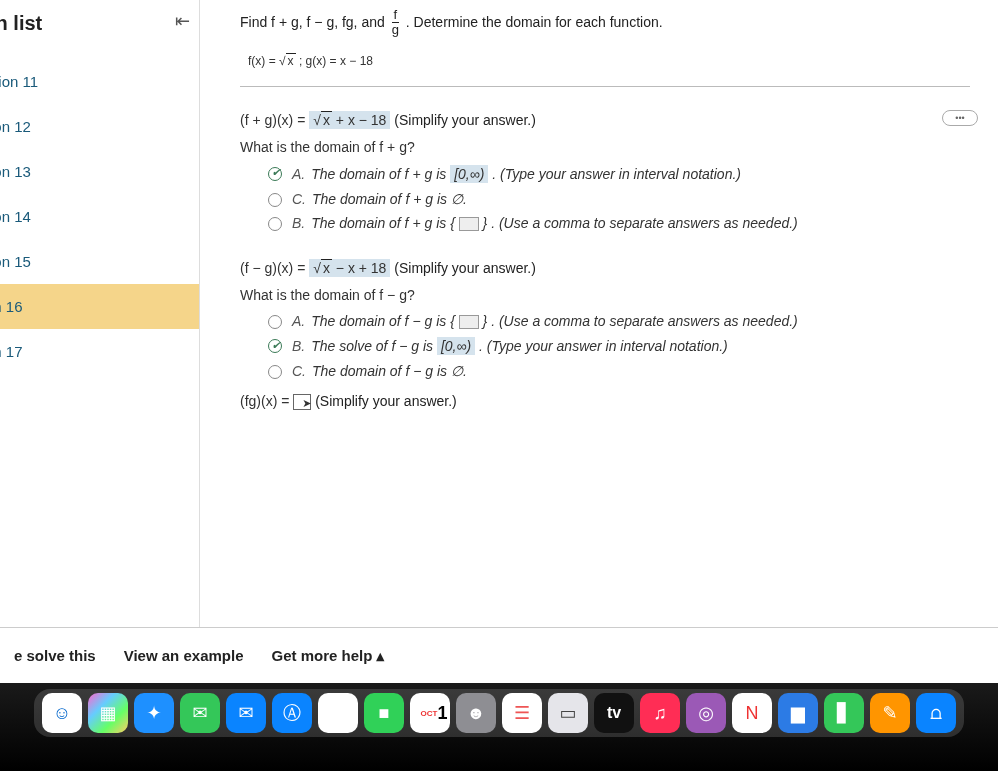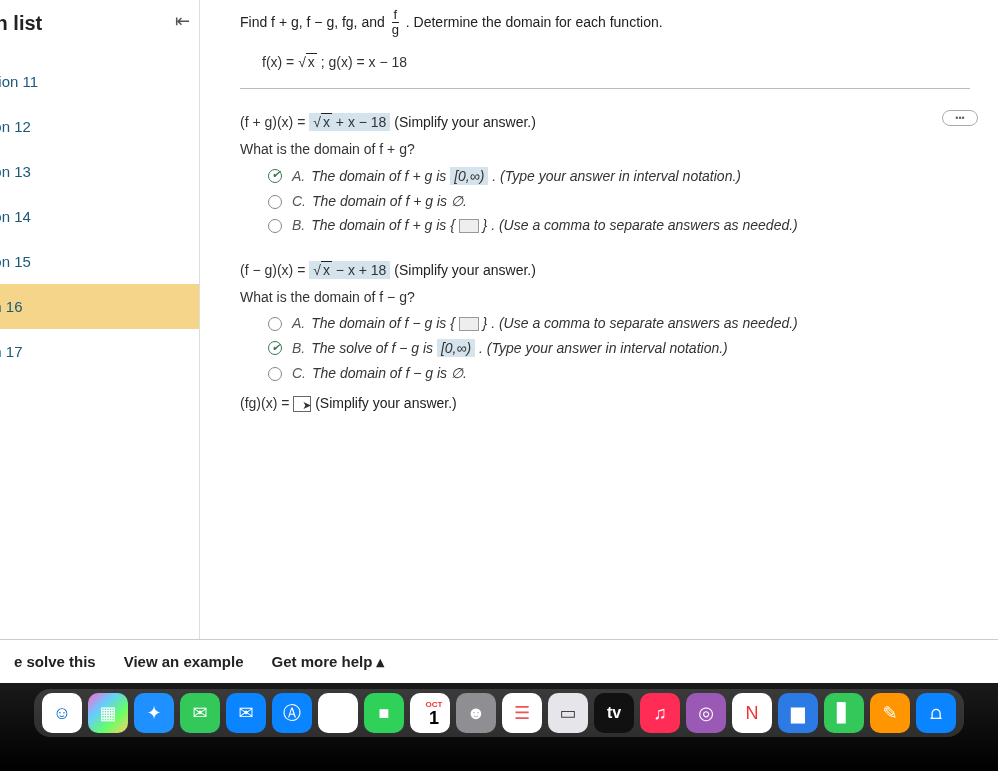--- a/index.html
+++ b/index.html
@@ -8,43 +8,43 @@
 .top{flex:1;display:flex;overflow:hidden;}
 .sidebar{width:200px;background:#fff;border-right:1px solid #ddd;display:flex;flex-direction:column;padding-top:8px;overflow:hidden;}
 .sidebar-title{font-size:20px;font-weight:bold;color:#222;padding:4px 0 24px 0;margin-left:-40px;}
 .q-item{padding:14px 12px 14px 0;font-size:15px;color:#1a5a7a;cursor:pointer;margin-left:-30px;}
 .q-item.active{background:#f5d58a;}
 .collapse-icon{position:absolute;left:175px;top:10px;font-size:18px;color:#555;cursor:pointer;}
 .main{flex:1;padding:8px 28px 0 40px;overflow:hidden;position:relative;}
 .prompt{font-size:14px;color:#222;line-height:1.6;}
 .frac{display:inline-flex;flex-direction:column;text-align:center;vertical-align:middle;font-size:13px;line-height:1.1;margin:0 3px;}
 .frac .den{border-top:1px solid #222;}
-.eqline{margin:16px 0 8px 22px;font-size:14px;}
+.eqline{margin:16px 0 8px 8px;font-size:12px;}
 .sqrt{position:relative;display:inline-block;}
 .sqrt::before{content:"√";}
 .sqrt .rad{border-top:1px solid #222;padding:0 2px;}
 hr.sep{border:none;border-top:1px solid #bbb;margin:18px 0 24px 0;}
 .more-pill{position:absolute;right:20px;top:110px;width:36px;height:16px;border:1px solid #aaa;border-radius:10px;display:flex;align-items:center;justify-content:center;font-size:9px;color:#666;cursor:pointer;background:#fff;}
 .line{font-size:14px;margin:10px 0;}
 .ansbox{background:#d5e3ed;padding:1px 4px;display:inline-block;}
 .hint{color:#222;}
 .choice{display:flex;align-items:flex-start;margin:8px 0 8px 28px;font-size:14px;gap:10px;font-style:italic;}
 .radio{width:14px;height:14px;border:1px solid #888;border-radius:50%;flex-shrink:0;margin-top:2px;cursor:pointer;display:flex;align-items:center;justify-content:center;}
 .radio.checked{border-color:#3b7a57;}
 .radio.checked::after{content:"✔";font-size:11px;color:#3b7a57;position:relative;left:1px;top:-1px;}
 .choice .lett{font-weight:normal;color:#555;margin-right:6px;}
 .slot{display:inline-block;width:20px;height:14px;border:1px solid #999;background:#eee;vertical-align:middle;}
 .emptybox{display:inline-block;width:18px;height:16px;border:1px solid #666;vertical-align:middle;position:relative;}
 .cursor-arrow{position:absolute;font-size:11px;left:8px;top:2px;}
-.bottom-bar{height:44px;border-top:1px solid #ccc;display:flex;align-items:center;padding:0 14px;gap:28px;font-size:15px;font-weight:bold;color:#222;}
+.bottom-bar{height:56px;border-top:1px solid #ccc;display:flex;align-items:center;padding:0 14px;gap:28px;font-size:15px;font-weight:bold;color:#222;}
 .bottom-bar .link{cursor:pointer;}
 .dock-wrap{height:88px;background:linear-gradient(#1a1a1a,#000);display:flex;align-items:flex-start;justify-content:center;padding-top:6px;}
 .dock{display:flex;gap:6px;align-items:center;background:rgba(255,255,255,.15);padding:4px 8px;border-radius:16px;}
 .dicon{width:40px;height:40px;border-radius:10px;display:flex;align-items:center;justify-content:center;font-size:18px;color:#fff;flex-shrink:0;}
-.dicon.cal{background:#fff;color:#e33;flex-direction:column;font-size:8px;font-weight:bold;padding-left:8px;}
+.dicon.cal{background:#fff;color:#e33;flex-direction:row;font-size:8px;font-weight:bold;padding-left:8px;}
 .dicon.cal .day{color:#000;font-size:18px;line-height:1;}
 .question-block{margin-top:6px;}
 </style>
 </head>
 <body>
 
 <div class="screen">
  <div class="top">
   <div class="sidebar">
     <div class="sidebar-title">stion list</div>

